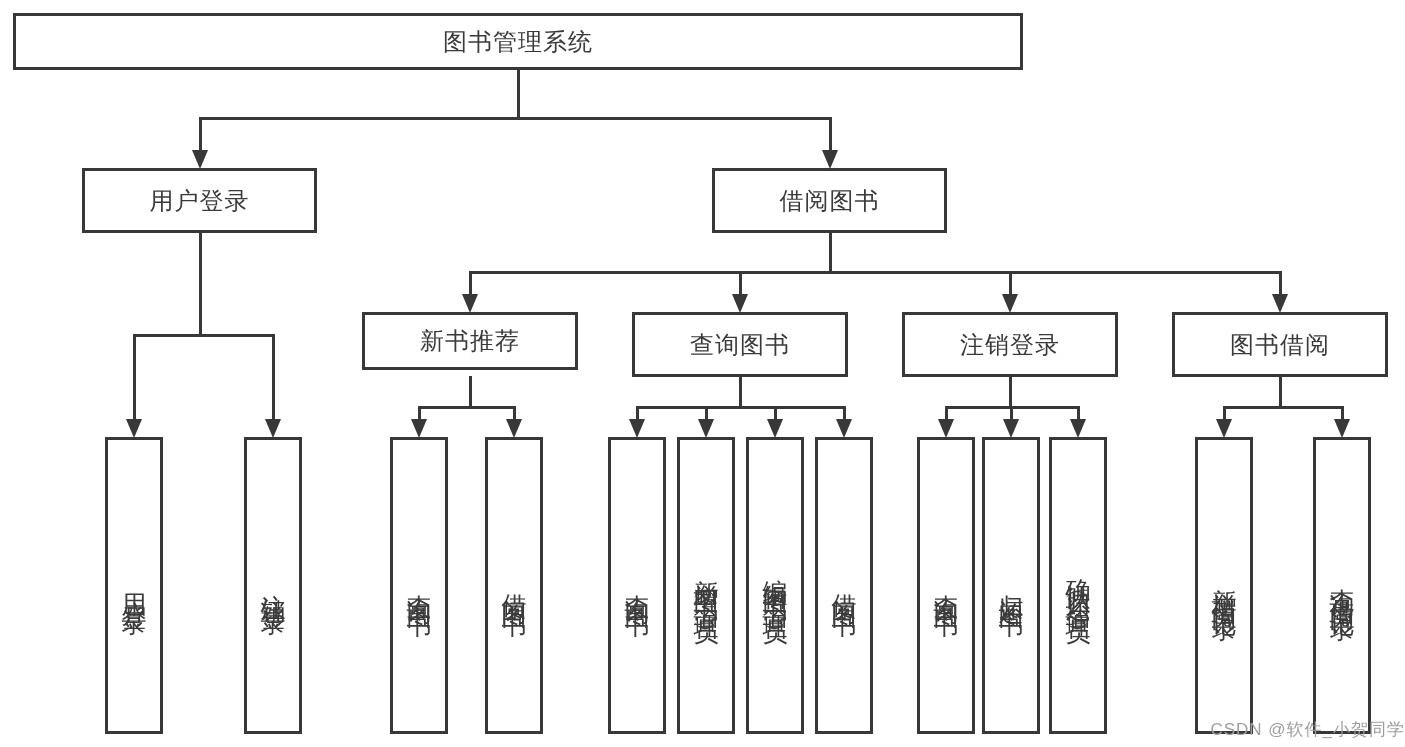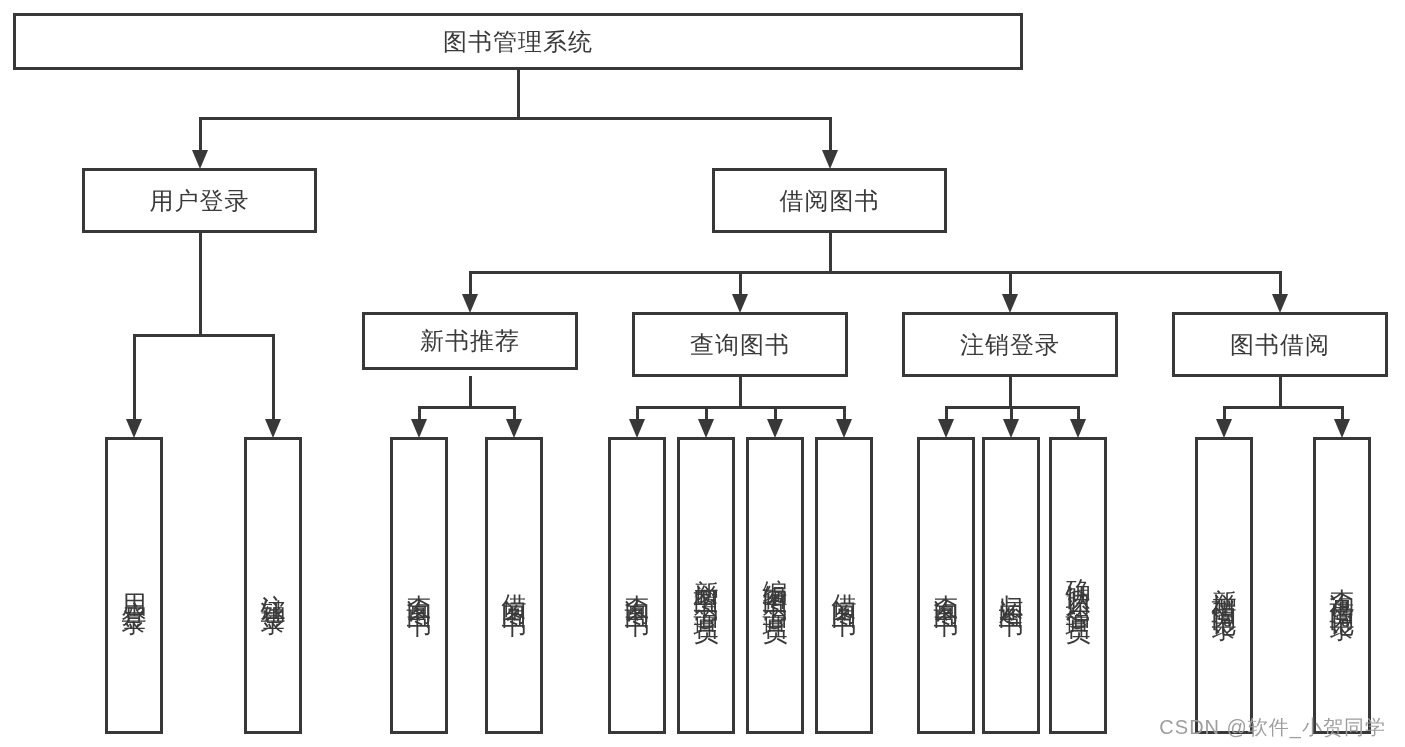--- a/index.html
+++ b/index.html
@@ -25,21 +25,21 @@
     display:block;
   }
   .vline{position:absolute;width:3px;background:var(--line);}
   .hline{position:absolute;height:3px;background:var(--line);}
   .arrow{
     position:absolute;width:0;height:0;
     border-left:8px solid transparent;border-right:8px solid transparent;
     border-top:19px solid var(--line);
   }
   .watermark{
-    position:absolute;right:19px;bottom:6px;font-size:20px;
+    position:absolute;right:0;bottom:6px;font-size:17px;
     color:var(--wm);letter-spacing:1px;white-space:nowrap;
   }
 </style>
 </head>
 <body>
 
 <div class="canvas">
 
   <div class="box" style="left:13px;top:13px;width:1010px;height:57px">
     <span>图书管理系统</span>

